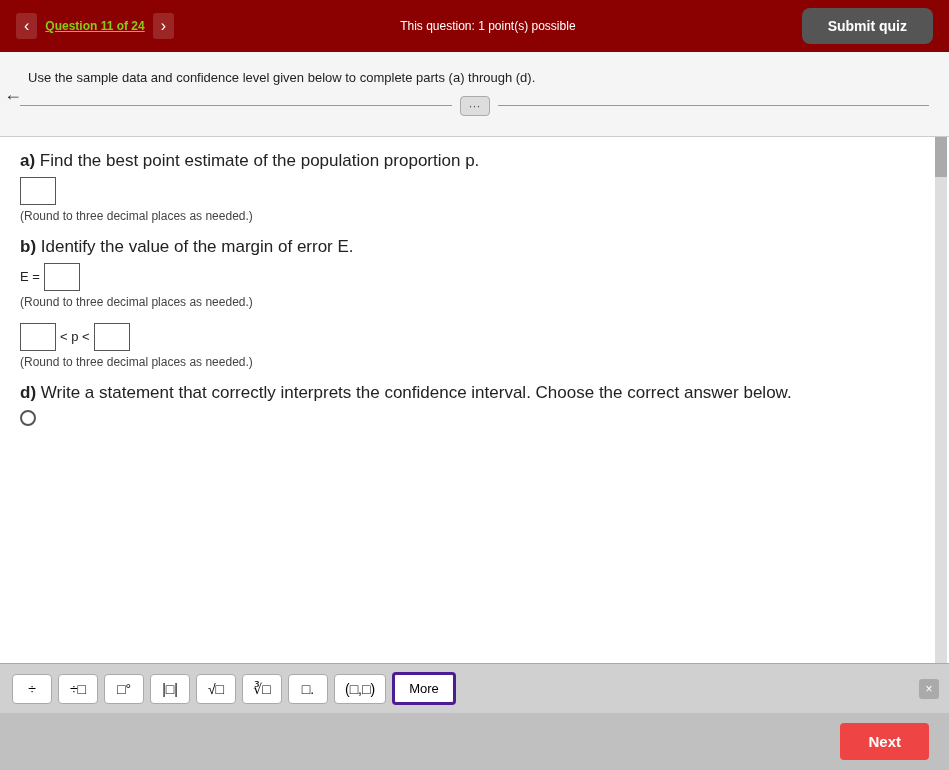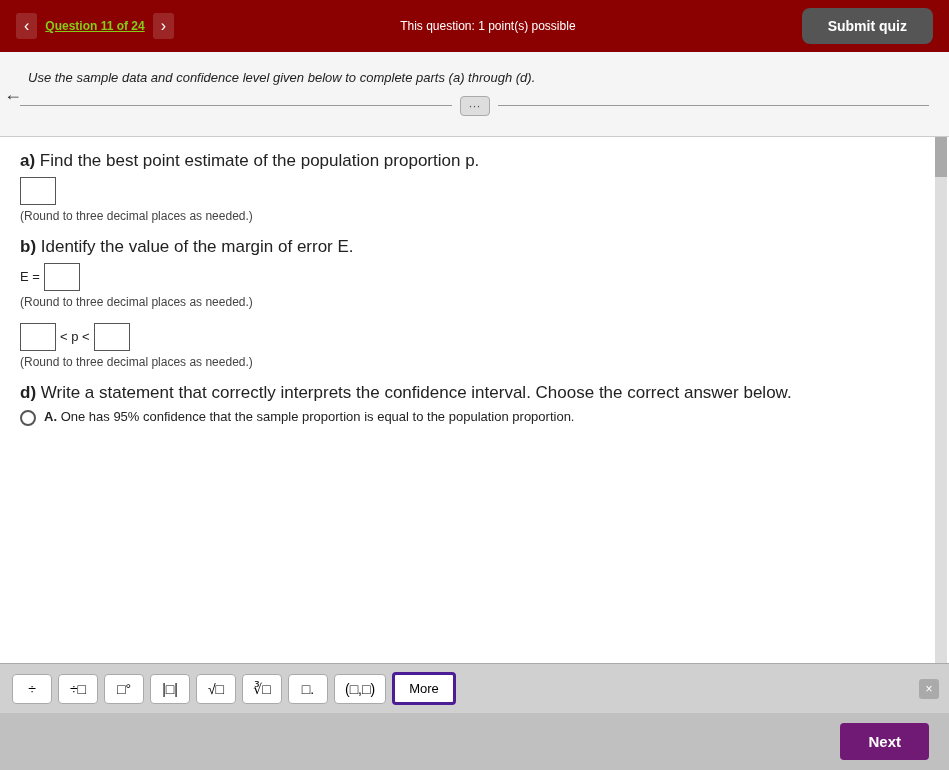--- a/index.html
+++ b/index.html
@@ -87,21 +87,20 @@
       left: 4px;
       top: 80px;
       color: #333;
       font-size: 14px;
     }
     .problem-text {
       font-size: 13px;
       color: #222;
       line-height: 1.5;
       margin-left: 8px;
-      font-style: italic;
     }
     .problem-text p {
       margin-bottom: 8px;
     }
 
     
     .divider-row {
       display: flex;
       align-items: center;
       margin: 4px 0;
@@ -257,21 +256,21 @@
     }
 
     
     .bottom-nav {
       background: #c0c0c0;
       padding: 10px 20px;
       display: flex;
       justify-content: flex-end;
     }
     .next-btn {
-      background: #701a75;
+      background: #ef4444;
       color: white;
       border: none;
       padding: 10px 28px;
       font-size: 15px;
       font-weight: bold;
       border-radius: 4px;
       cursor: pointer;
     }
   </style>
 </head>
@@ -342,21 +341,20 @@
     </div>
 
     <div class="question-section">
       <div class="question-title">
         <strong>d)</strong>
         <span>Write a statement that correctly interprets the confidence interval. Choose the correct answer below.</span>
       </div>
 
       <div class="radio-option">
         <div class="radio-circle"></div>
-        <span><strong>A.</strong>&nbsp;<span>One has 95% confidence that the sample proportion is equal to the population proportion.</span></span>
       </div>
 
     </div>
 
   </div>
 
 </div>
 
 <div class="bottom-toolbar">
   <button class="tool-btn">÷</button>

